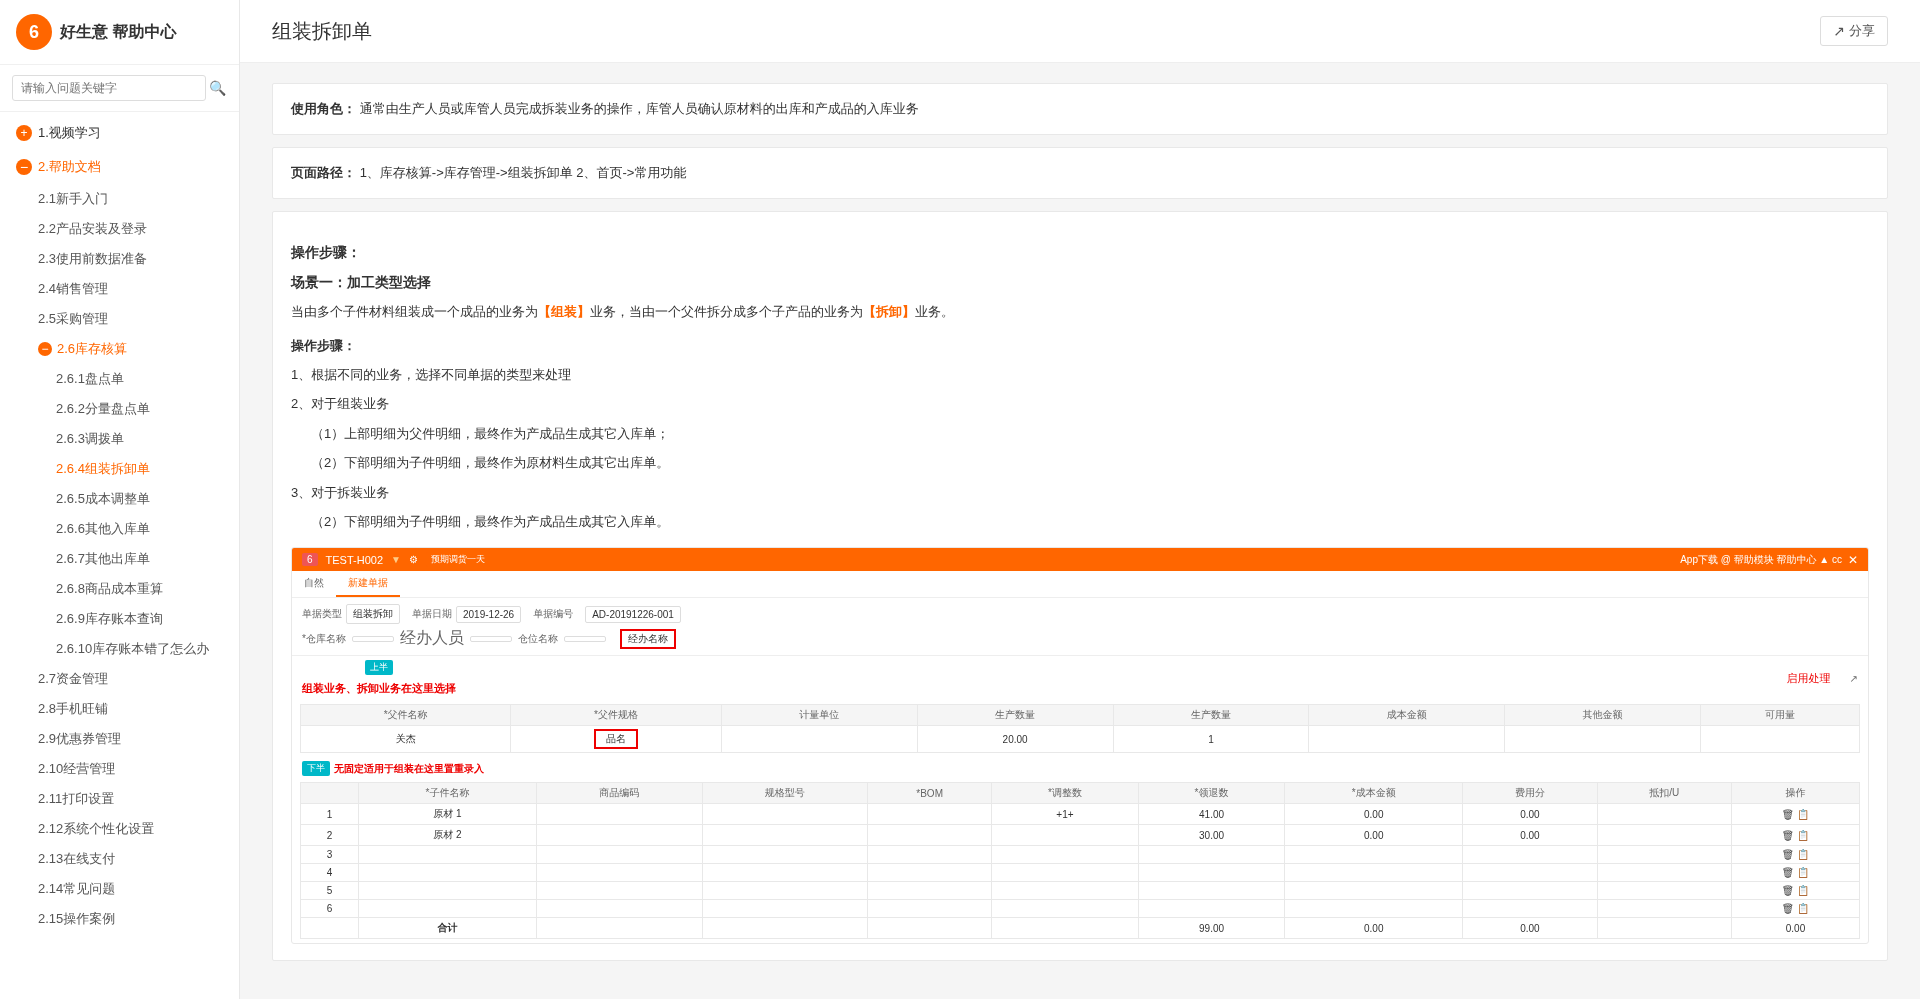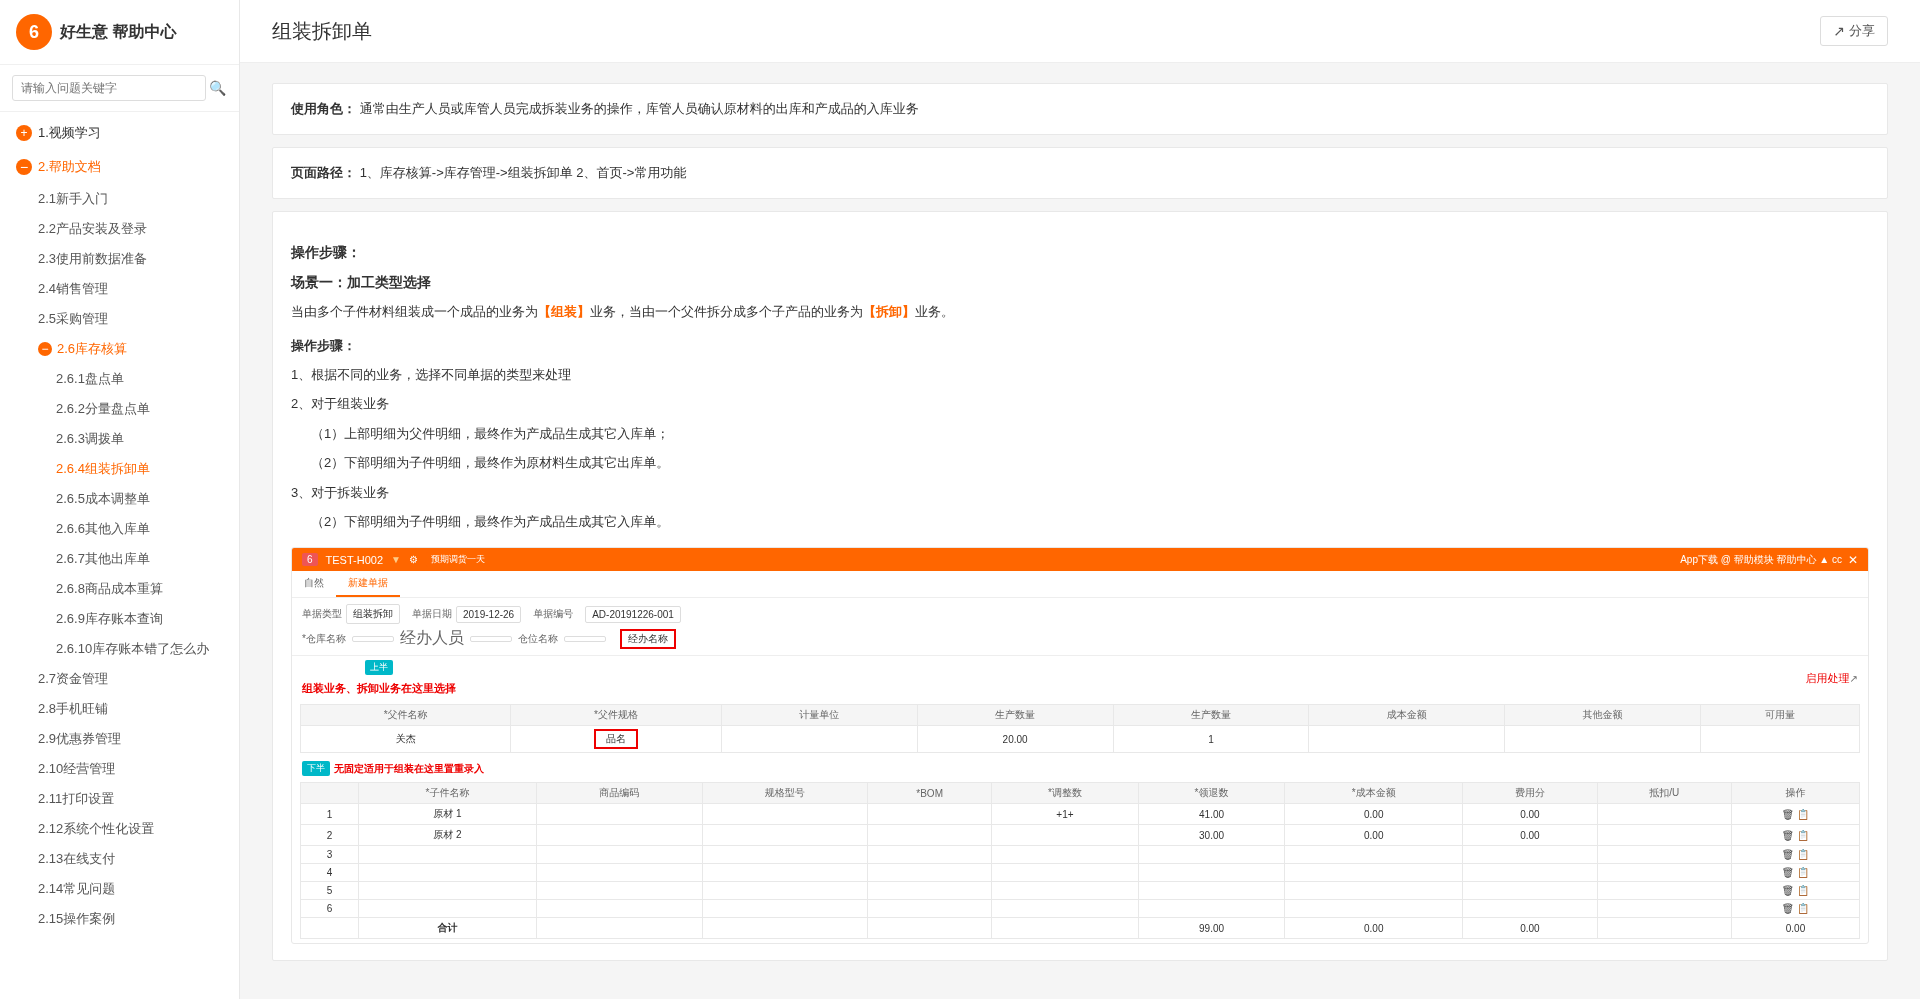--- a/index.html
+++ b/index.html
@@ -481,21 +481,21 @@
               <span style="color:#333;">经办名称</span>
             </div>
           </div>
         </div>
 
         <div style="background:#fff;padding:4px 10px;display:flex;align-items:center;justify-content:space-between;">
           <div style="display:flex;align-items:center;gap:6px;flex-direction:column;">
             <span class="badge-teal">上半</span>
             <span style="color:#e00;font-size:11px;font-weight:bold;">组装业务、拆卸业务在这里选择</span>
           </div>
-          <div style="display:flex;align-items:center;gap:0;">
+          <div style="display:flex;align-items:center;gap:19px;">
             <span style="color:#e00;font-size:11px;">启用处理</span>
             <span style="font-size:10px;color:#666;">↗</span>
           </div>
         </div>
 
         <div style="padding:0 8px 4px;">
           <table class="ss-table">
             <thead>
               <tr>
                 <th>*父件名称</th>

